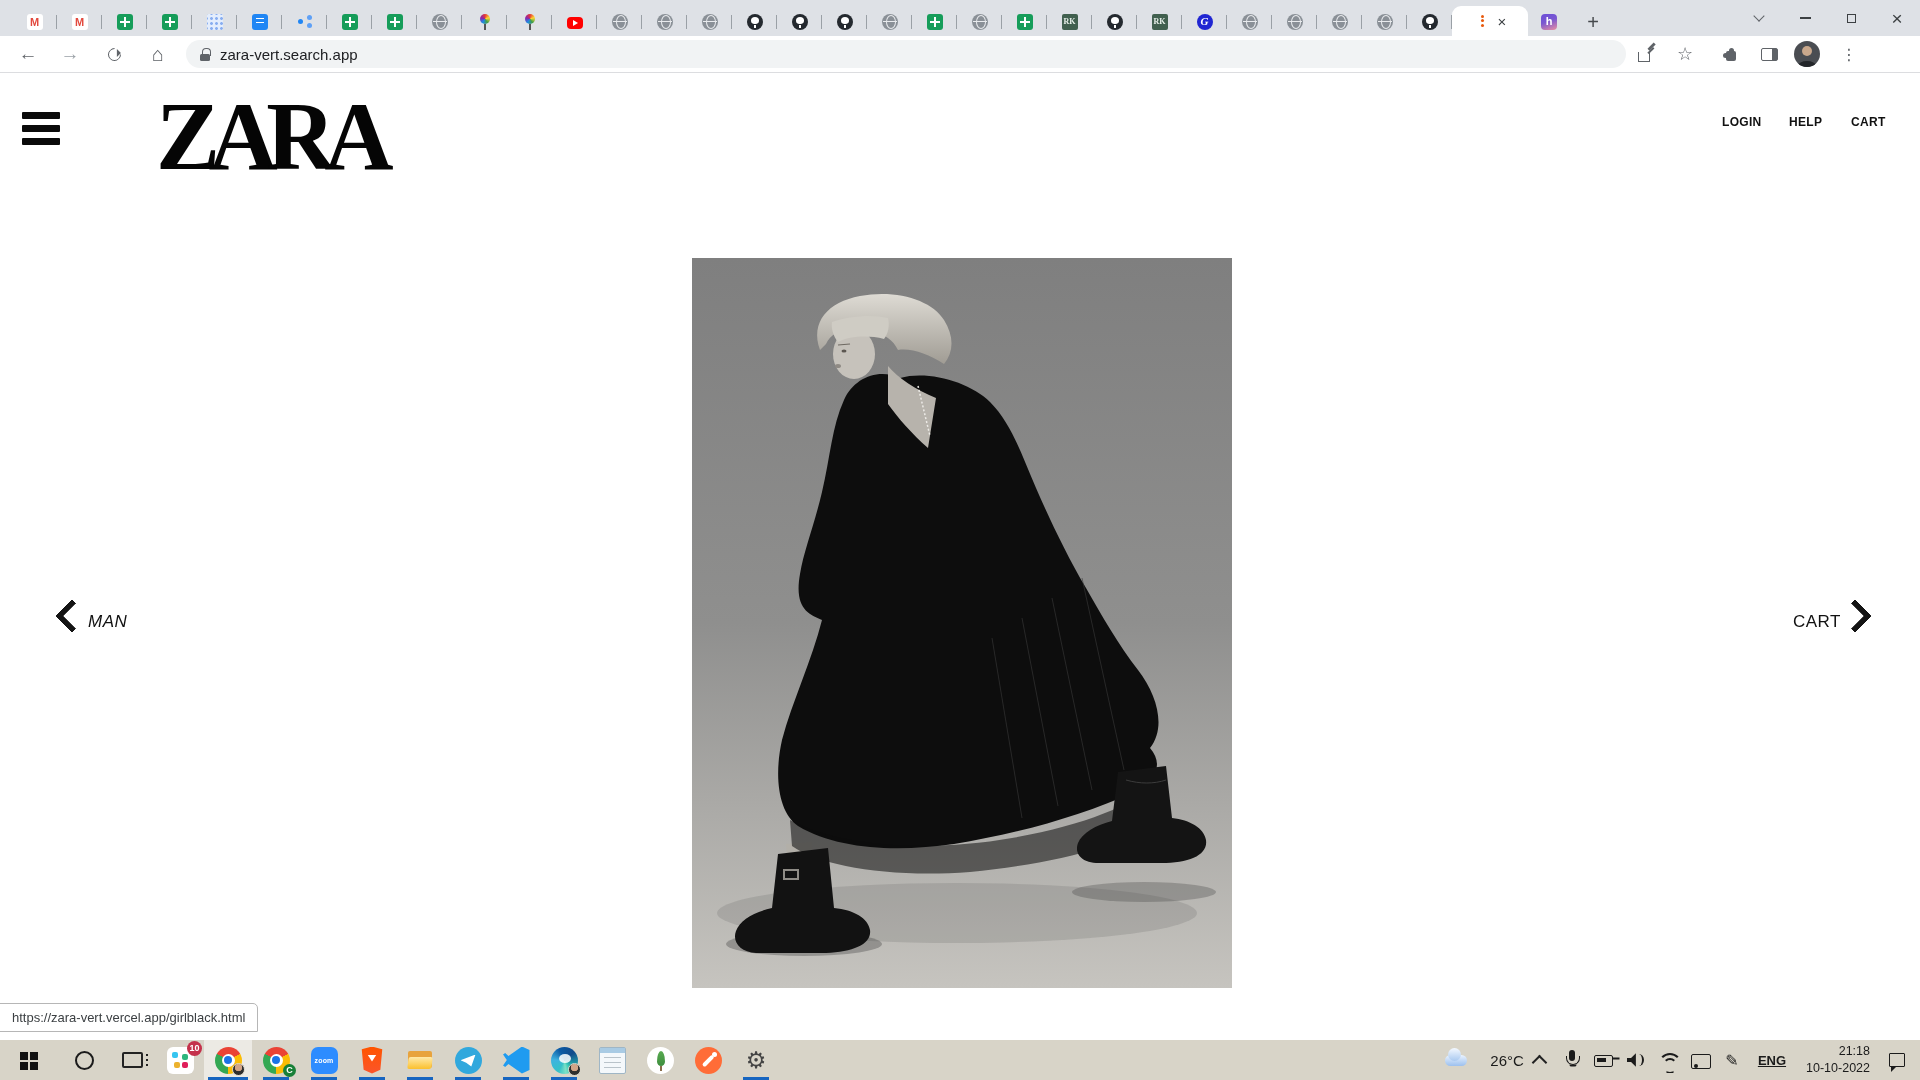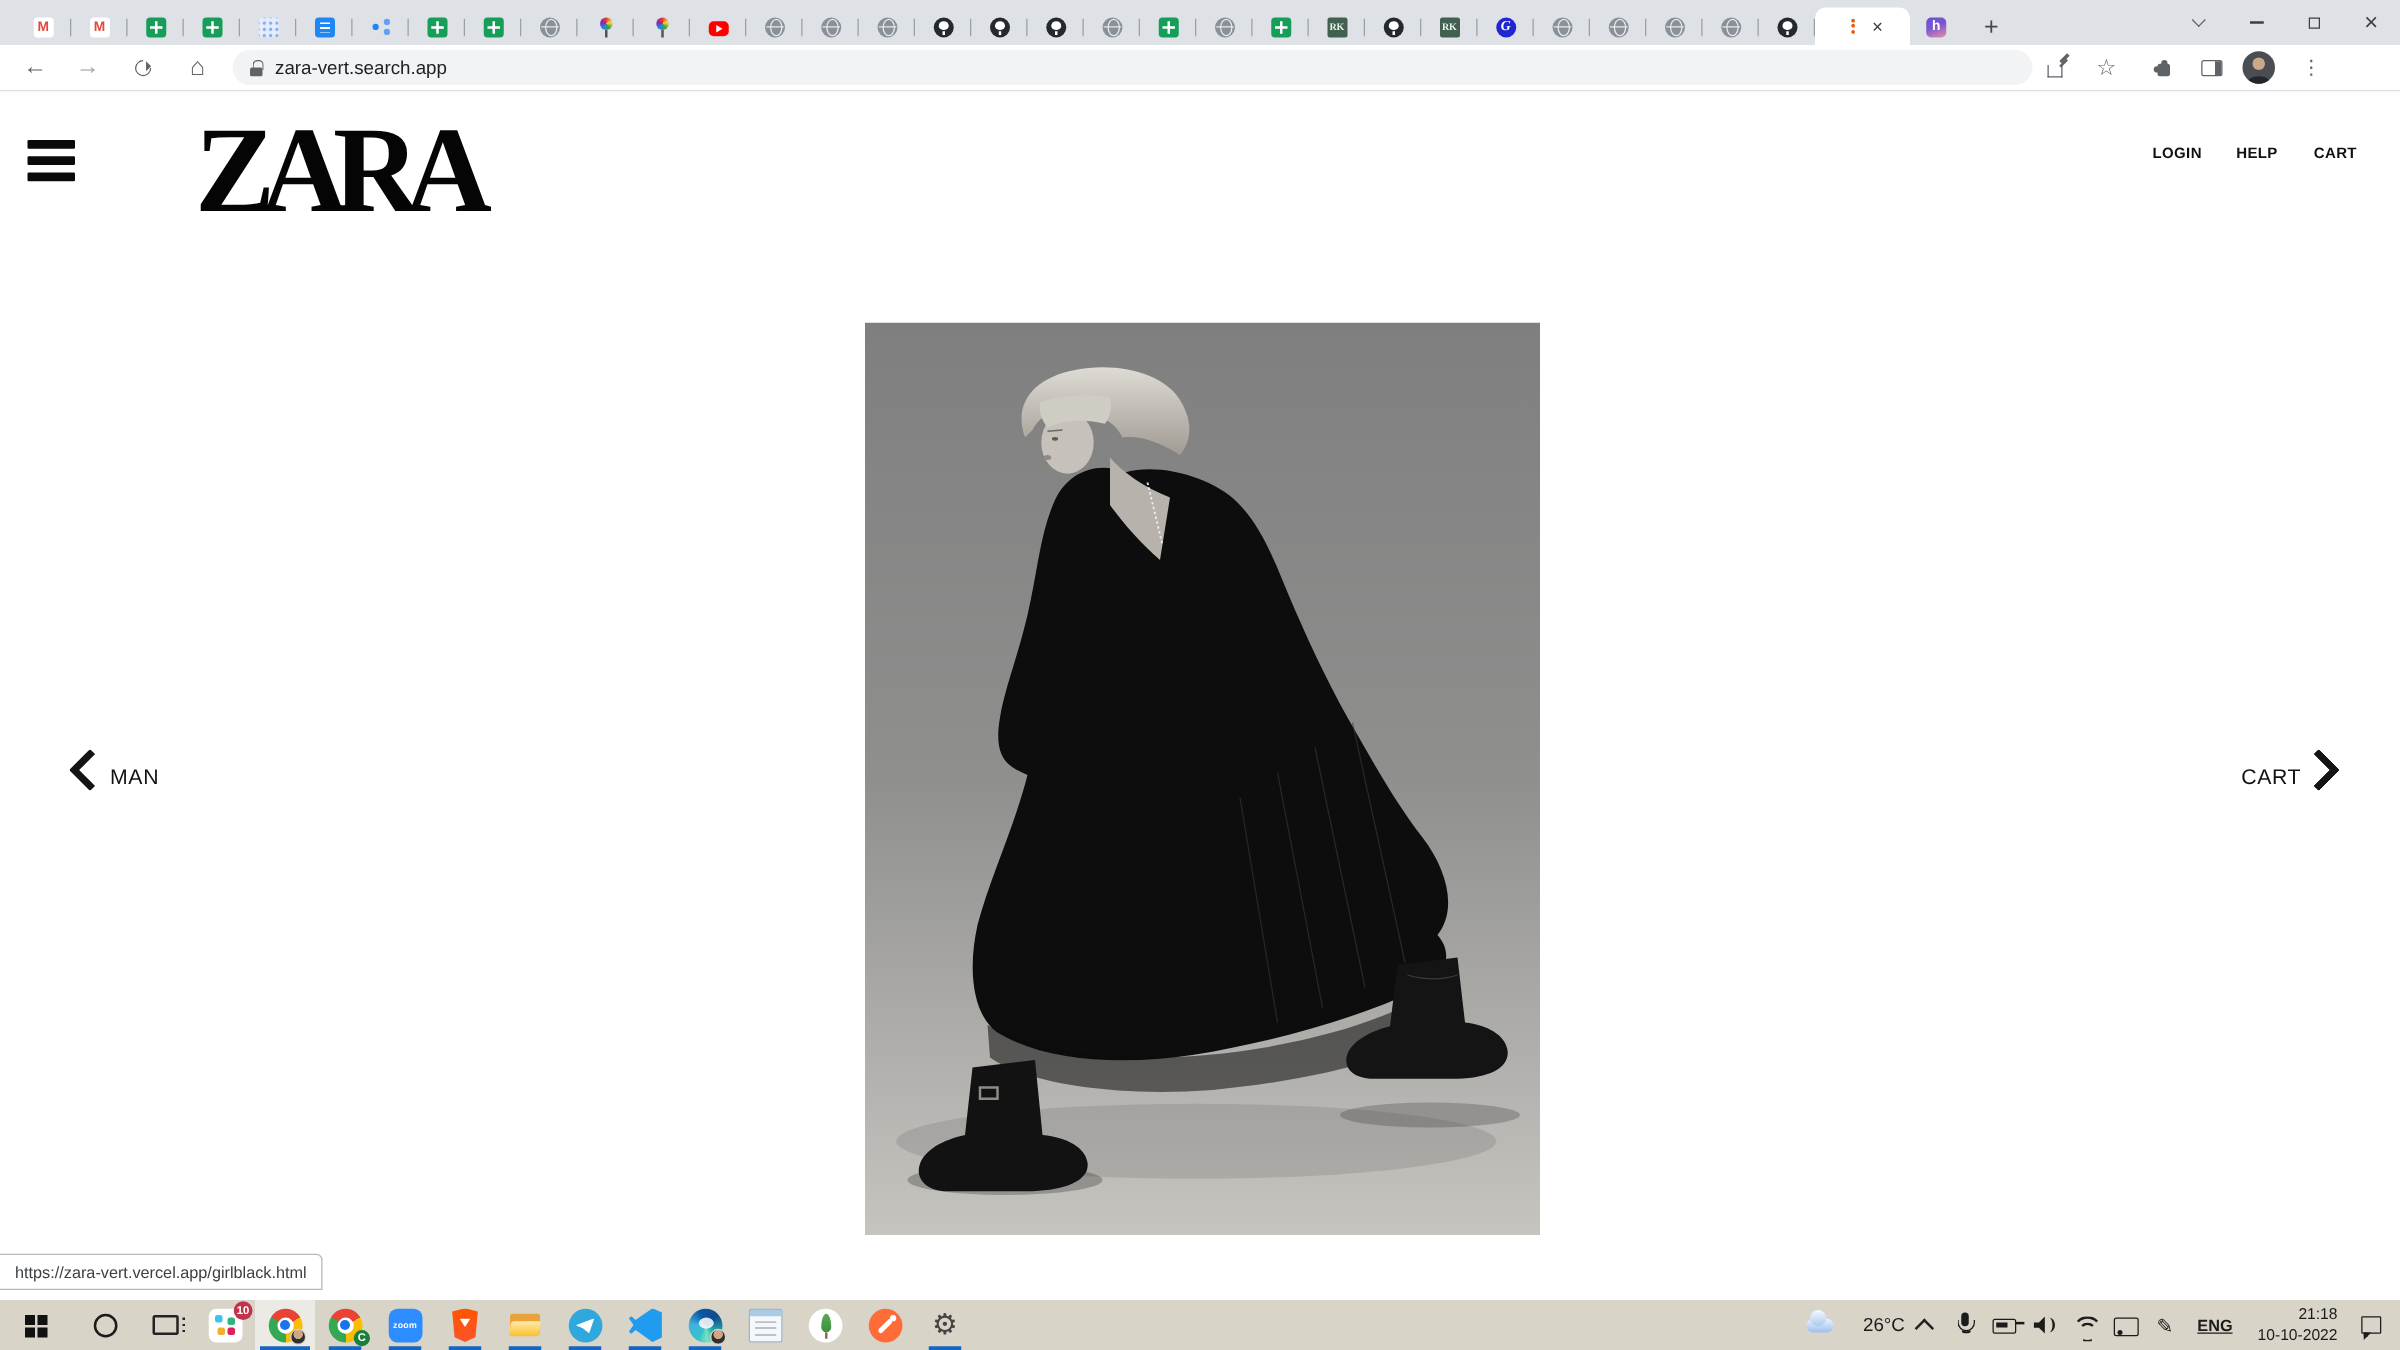--- a/index.html
+++ b/index.html
@@ -79,21 +79,21 @@
   #page{position:absolute;top:74px;left:0;width:1920px;height:966px;background:#fff;}
   #hamburger{position:absolute;left:22px;top:38px;width:38px;height:33px;display:flex;flex-direction:column;justify-content:space-between;}
   #hamburger span{display:block;height:7px;background:#0a0a0a;border-radius:1px;}
   #logo{position:absolute;left:156px;top:14px;font-family:"Liberation Serif","DejaVu Serif",serif;font-size:96px;font-weight:700;letter-spacing:-0.12em;color:#050505;line-height:1;transform:scaleY(1.02);}
   .hdr-link{position:absolute;top:41px;font-size:12px;font-weight:700;color:#111;letter-spacing:.3px;}
   #lnk-login{left:1722px;}#lnk-help{left:1789px;}#lnk-cart{left:1851px;}
   .chev{width:24px;height:24px;position:absolute;}
   .chev-left{border-left:6px solid #141414;border-bottom:6px solid #141414;transform:rotate(45deg);left:60px;top:530px;border-radius:2px;}
   .chev-right{border-right:6px solid #141414;border-top:6px solid #141414;transform:rotate(45deg);left:1843px;top:530px;border-radius:2px;}
   .side-label{position:absolute;top:538px;font-size:17px;color:#111;letter-spacing:.5px;}
-  #lbl-man{left:88px;}
+  #lbl-man{left:88px;font-style:italic;}
   #lbl-kids{left:1793px;}
   #hero{position:absolute;left:692px;top:184px;width:540px;height:730px;cursor:pointer;}
   #hero svg{display:block;}
   #statusbub{position:absolute;left:-1px;top:929px;height:29px;background:#fff;border:1px solid #b6b6b6;border-radius:0 5px 0 0;padding:0 12px;line-height:27px;font-size:13px;color:#3c4043;}
 
   
   #taskbar{position:absolute;left:0;bottom:0;width:1920px;height:40px;background:#d8d4c8;display:flex;align-items:center;}
   #startBtn{width:56px;height:40px;display:flex;align-items:center;justify-content:center;}
   .win-logo{width:8px;height:8px;background:#111;box-shadow:10px 0 0 #111,0 10px 0 #111,10px 10px 0 #111;margin:-9px 0 0 -9px;}
   #tsearch{width:422px;height:40px;background:#fff;border:1px solid #b4b0a4;display:flex;align-items:center;padding:0 10px 0 14px;gap:10px;}

